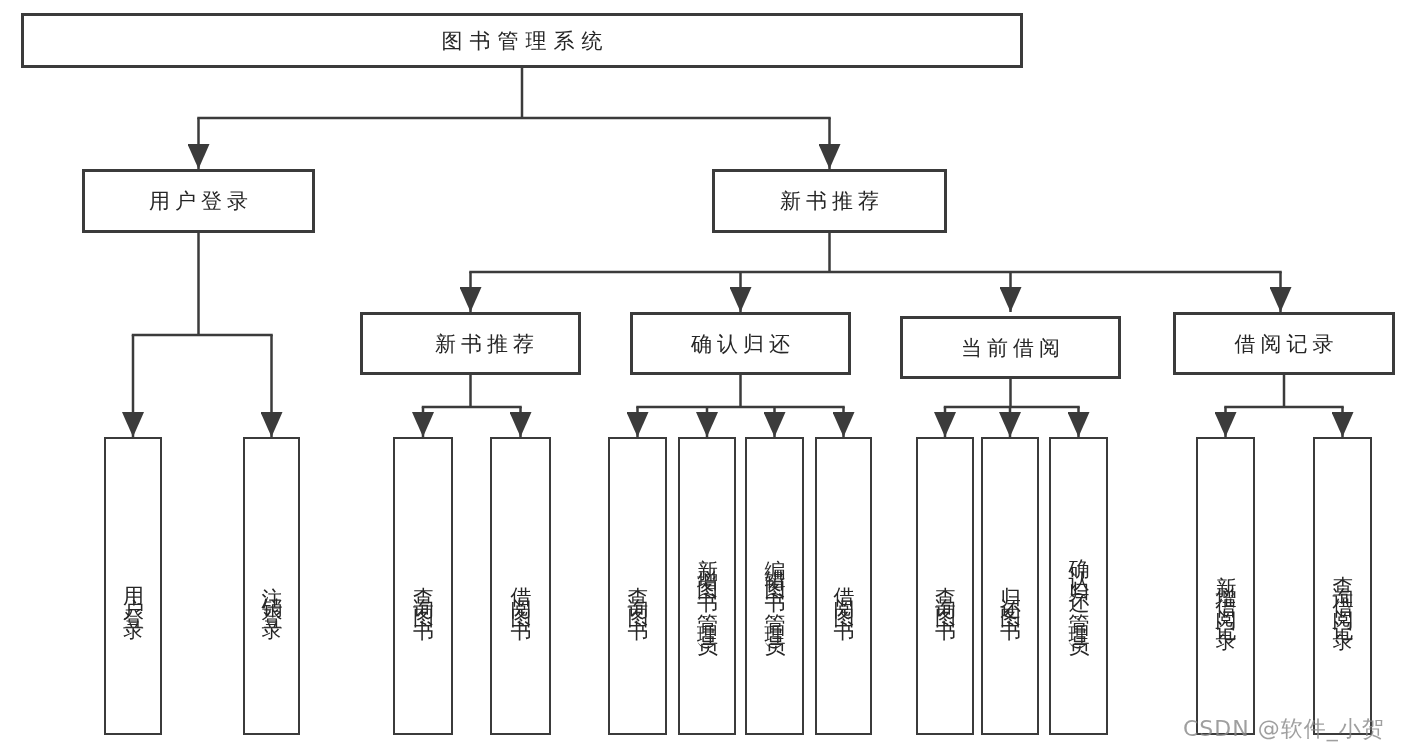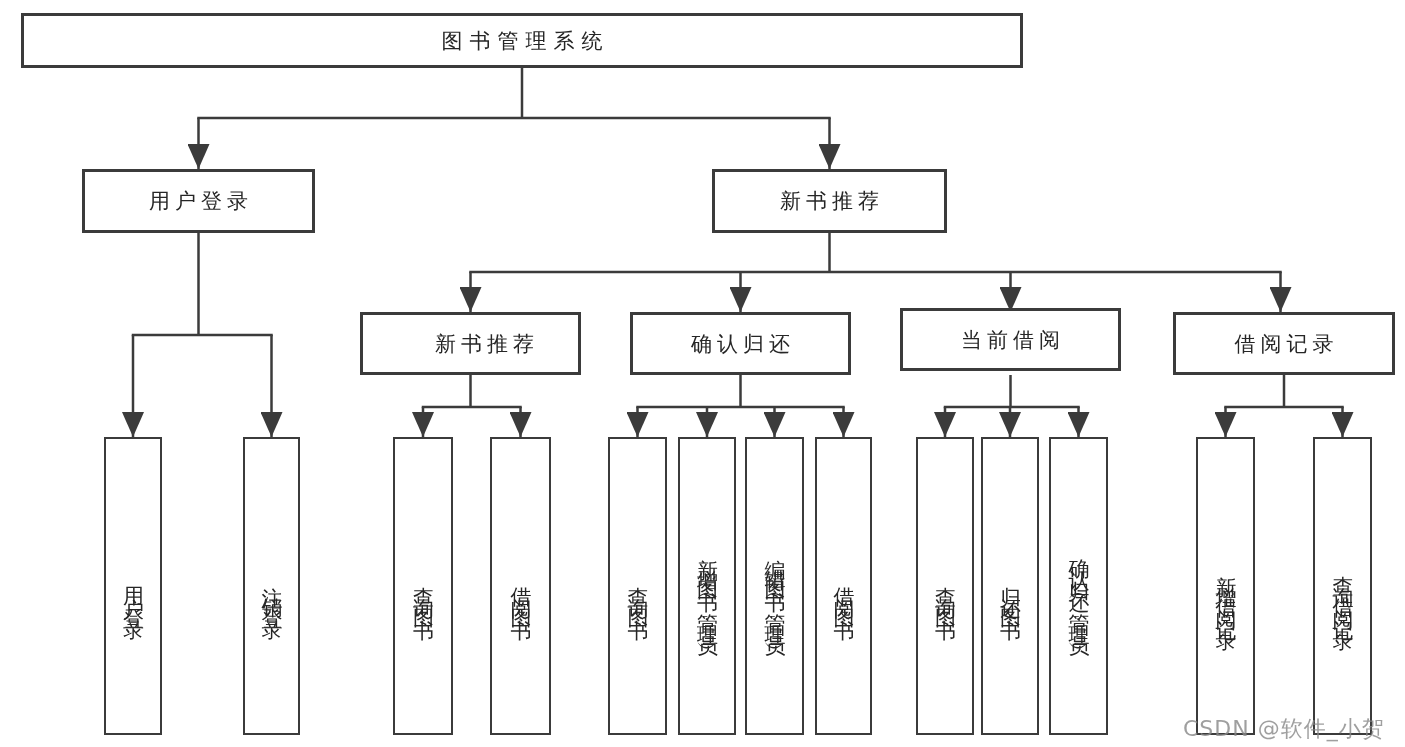--- a/index.html
+++ b/index.html
@@ -31,21 +31,21 @@
     letter-spacing:11px;
     margin-right:0;margin-bottom:-11px;
     line-height:1;
   }
   
   .b-root {left:21px;  top:13px;  width:1002px;height:55px;}
   .b-login{left:82px;  top:169px; width:233px; height:64px;}
   .b-mgmt {left:712px; top:169px; width:235px; height:64px;}
   .b-m1{left:360px; top:312px;width:221px;height:63px;padding-left:28px;}
   .b-m2{left:630px; top:312px;width:221px;height:63px;}
-  .b-m3{left:900px; top:308px;width:221px;height:63px;}
+  .b-m3{left:900px; top:316px;width:221px;height:63px;}
   .b-m4{left:1173px;top:312px;width:222px;height:63px;font-family:Liberation Mono, monospace;}
   .b-a1{left:104px; width:58px;}
   .b-a2{left:243px; width:57px;}
   .b-b1{left:393px; width:60px;}
   .b-b2{left:490px; width:61px;}
   .b-c1{left:608px; width:59px;}
   .b-c2{left:678px; width:58px;}
   .b-c3{left:745px; width:59px;}
   .b-c4{left:815px; width:57px;}
   .b-d1{left:916px; width:58px;}

